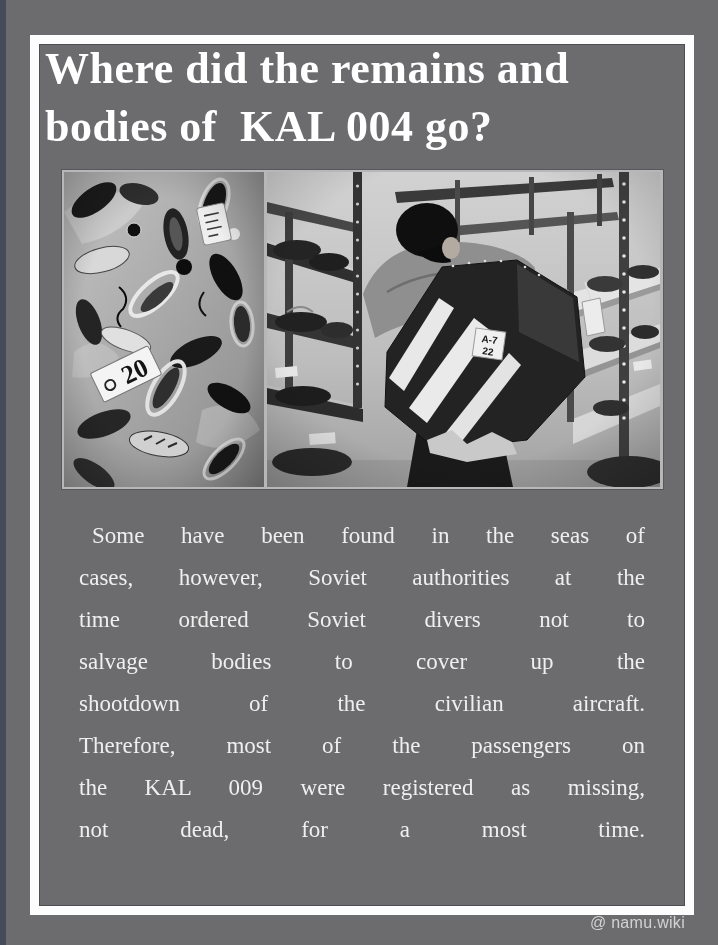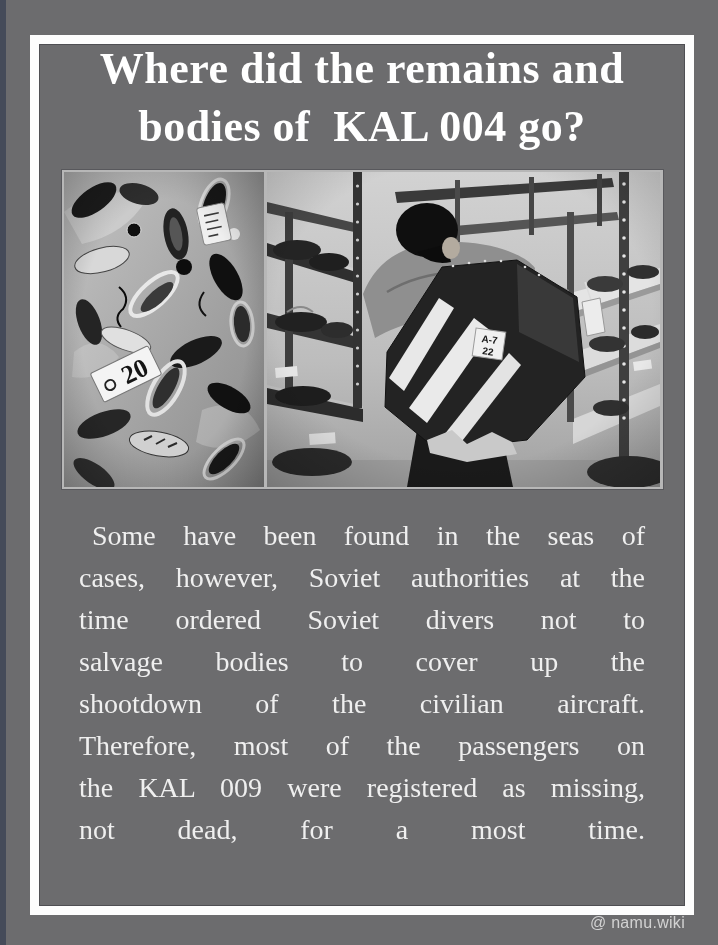--- a/index.html
+++ b/index.html
@@ -15,37 +15,37 @@
   .frame{
     position:absolute; left:30px; top:35px; width:664px; height:880px;
     border:9px solid #fdfdfd; box-sizing:border-box;
     background:#6c6c6e;
   }
   .frame-hairline{
     position:absolute; inset:0; border:1px solid rgba(45,45,52,.45);
     pointer-events:none;
   }
   .title{
-    margin:-4px 6px 0 6px; text-align:center;
+    margin:-4px 6px 0 6px; text-align:left;
     font-size:44px; line-height:58px; font-weight:bold;
     color:#ffffff; letter-spacing:.5px; white-space:pre-wrap;
   }
   .title .tl{display:block;}
   .photos{
     width:601px; height:319px; margin:14px auto 0 auto;
     display:flex; gap:3px; padding:2px; box-sizing:border-box;
     background:#b7b7b7; box-shadow:0 0 0 1px #58585c;
   }
   .photo{position:relative; height:315px; overflow:hidden; background:#9a9a9a;}
   .photo-left{width:200px;}
   .photo-right{width:393px;}
   .photo svg{display:block;}
   .body-copy{
     width:566px; margin:26px auto 0 auto;
-    color:#efefef; font-size:28px; line-height:42px;
+    color:#efefef; font-size:23px; line-height:42px;
   }
   .body-line{
     text-align:justify; text-align-last:justify;
     -moz-text-align-last:justify;
   }
   .body-line:first-child{text-indent:13px;}
   .watermark{
     position:absolute; right:33px; top:914px;
     font-family:"Liberation Sans", sans-serif;
     font-size:16px; color:#d2d2d2; letter-spacing:.3px;

